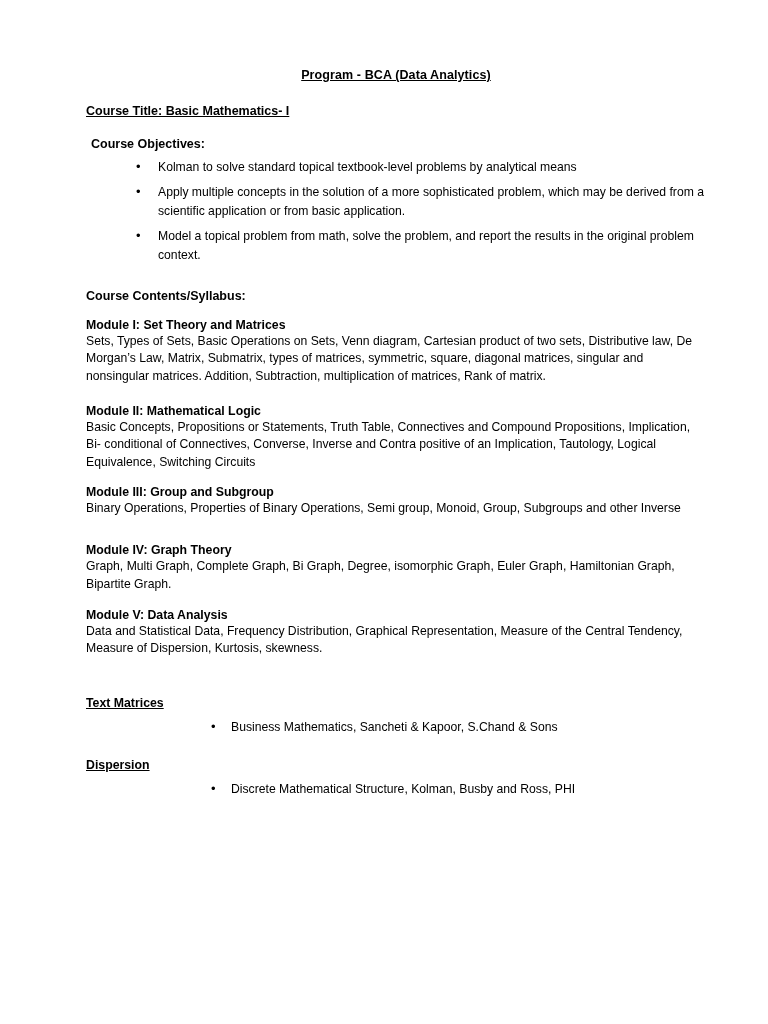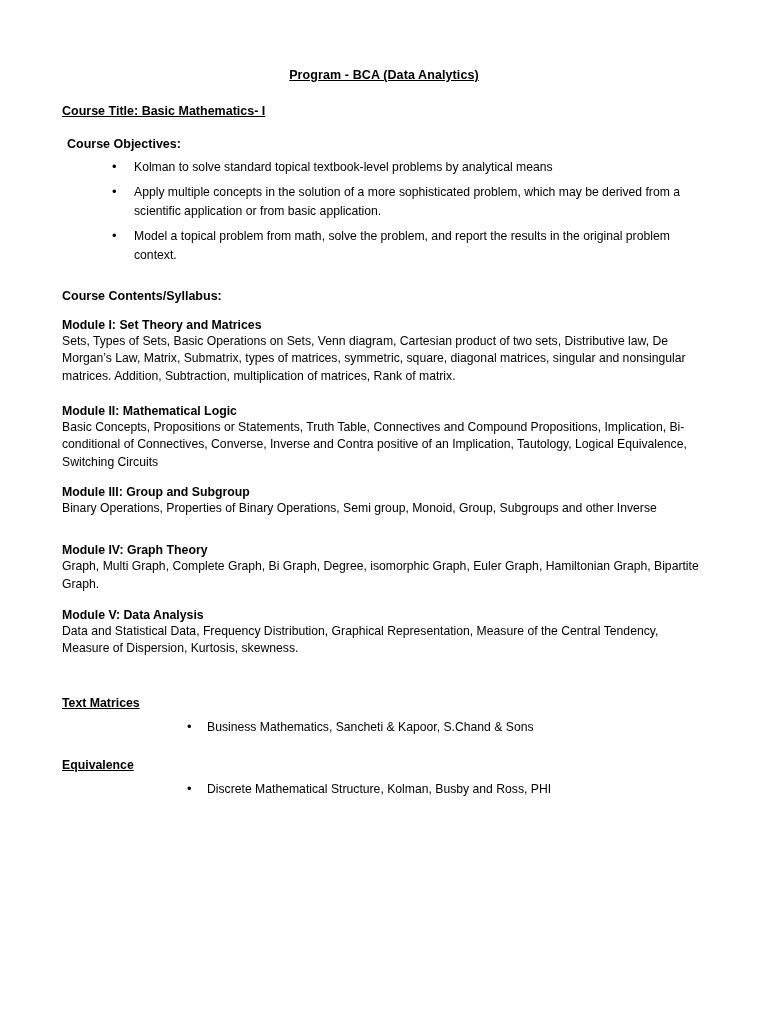--- a/index.html
+++ b/index.html
@@ -12,21 +12,21 @@
     height: 1024px;
     font-family: "Liberation Sans", sans-serif;
     color: #000000;
     -webkit-font-smoothing: antialiased;
   }
   .page {
     position: relative;
     width: 768px;
     height: 908px;
     box-sizing: border-box;
-    padding: 68px 62px 0 62px;
+    padding: 68px 62px 0 86px;
   }
   .doc-title {
     font-size: 12.5px;
     font-weight: bold;
     text-decoration: underline;
     text-align: center;
     margin: 0 0 22px 0;
     letter-spacing: 0.1px;
   }
   .semester {
@@ -164,18 +164,18 @@
     <p class="module-body">Data and Statistical Data, Frequency Distribution, Graphical Representation, Measure of the Central Tendency, Measure of Dispersion, Kurtosis, skewness.</p>
   </div>
 
   <div class="block-gap-2"></div>
 
   <div class="refs-head">Text Matrices</div>
   <ul class="ref-list">
     <li>Business Mathematics, Sancheti &amp; Kapoor, S.Chand &amp; Sons</li>
   </ul>
 
-  <div class="refs-head">Equivalence</div>
+  <div class="refs-head">Dispersion</div>
   <ul class="ref-list">
     <li>Discrete Mathematical Structure, Kolman, Busby and Ross, PHI</li>
   </ul>
 
 </div>
 
 </body></html>

